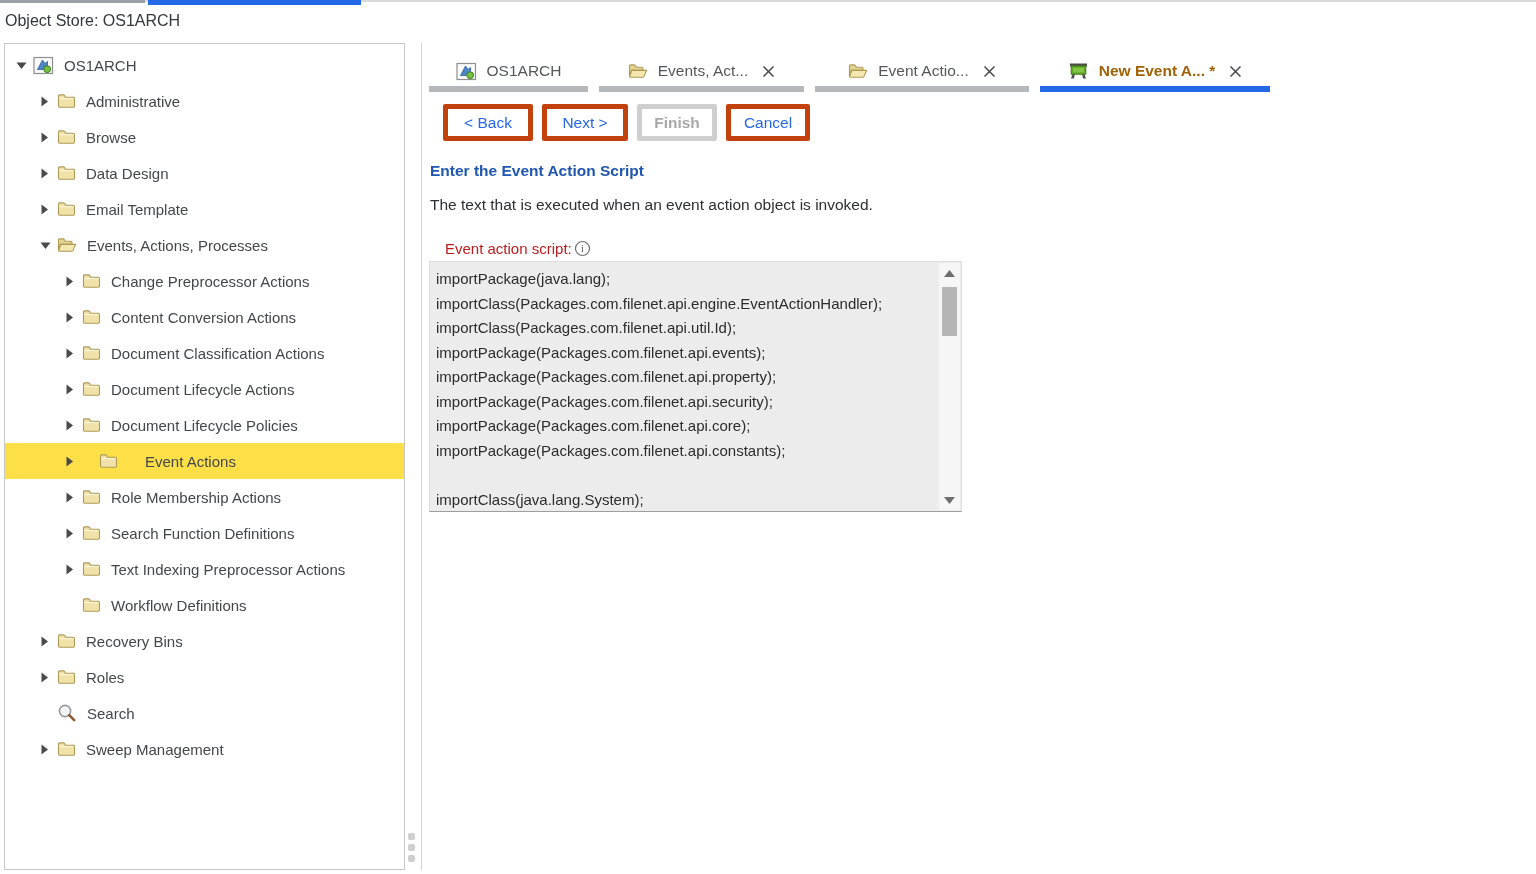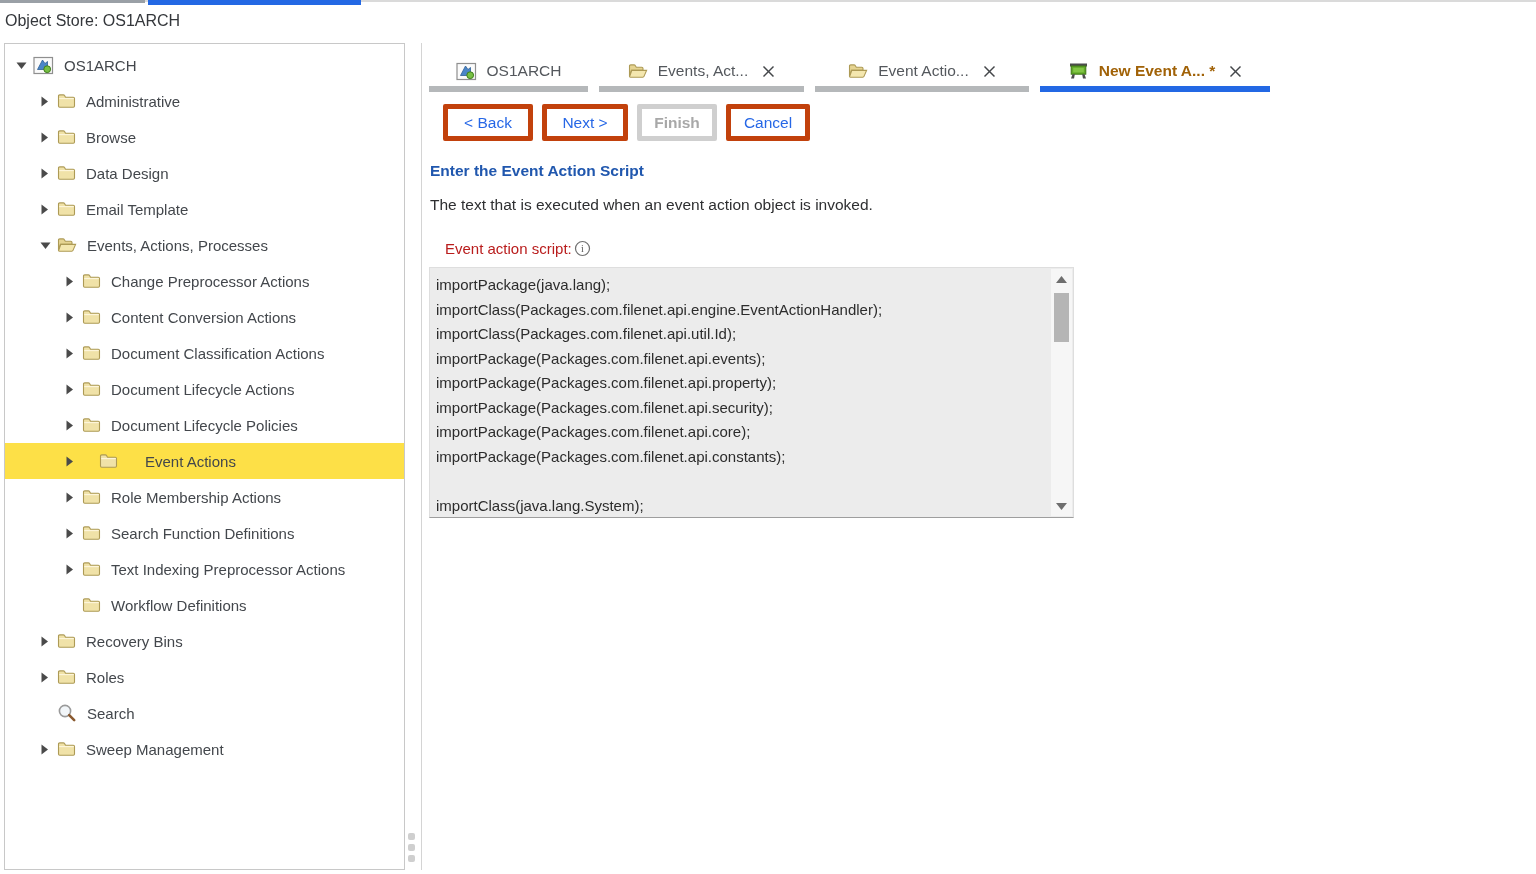--- a/index.html
+++ b/index.html
@@ -45,21 +45,21 @@
   .wbtn:nth-child(2){width:86px;}
   .wbtn:nth-child(3){width:80px;font-weight:bold;}
   .wbtn:nth-child(4){width:84px;}
 
   .step-heading{position:absolute;left:430px;top:162px;font-size:15.5px;font-weight:bold;color:#2057ae;}
   .step-desc{position:absolute;left:430px;top:196px;font-size:15.5px;color:#2e2f31;}
   .field-row{position:absolute;left:445px;top:240px;display:flex;font-size:15px;color:#b91c1c;}
   .field-row .info{margin-left:2px;display:flex;align-items:center;}
 
   
-  .script-box{position:absolute;left:429px;top:267px;width:645px;height:251px;background:#ececec;border:1px solid #dedede;border-bottom:1px solid #9e9e9e;box-sizing:border-box;}
+  .script-box{position:absolute;left:429px;top:261px;width:533px;height:251px;background:#ececec;border:1px solid #dedede;border-bottom:1px solid #9e9e9e;box-sizing:border-box;}
   .script-lines{position:absolute;left:0;top:0;right:24px;bottom:0;padding:5px 0 0 6px;overflow:hidden;}
   .code-line{height:24.5px;line-height:24.5px;font-size:15px;color:#2c2c2c;white-space:nowrap;}
   .scrollbar{position:absolute;top:1px;right:1px;bottom:1px;width:21px;background:#f6f6f6;}
   .scroll-btn{position:absolute;left:0;width:21px;height:16px;display:flex;align-items:center;justify-content:center;cursor:pointer;}
   .scroll-btn.up{top:2px;}
   .scroll-btn.down{bottom:2px;}
   .scroll-thumb{position:absolute;left:3px;width:15px;top:24px;height:49px;background:#b5b5b5;cursor:pointer;}
 </style>
 </head>
 <body>

